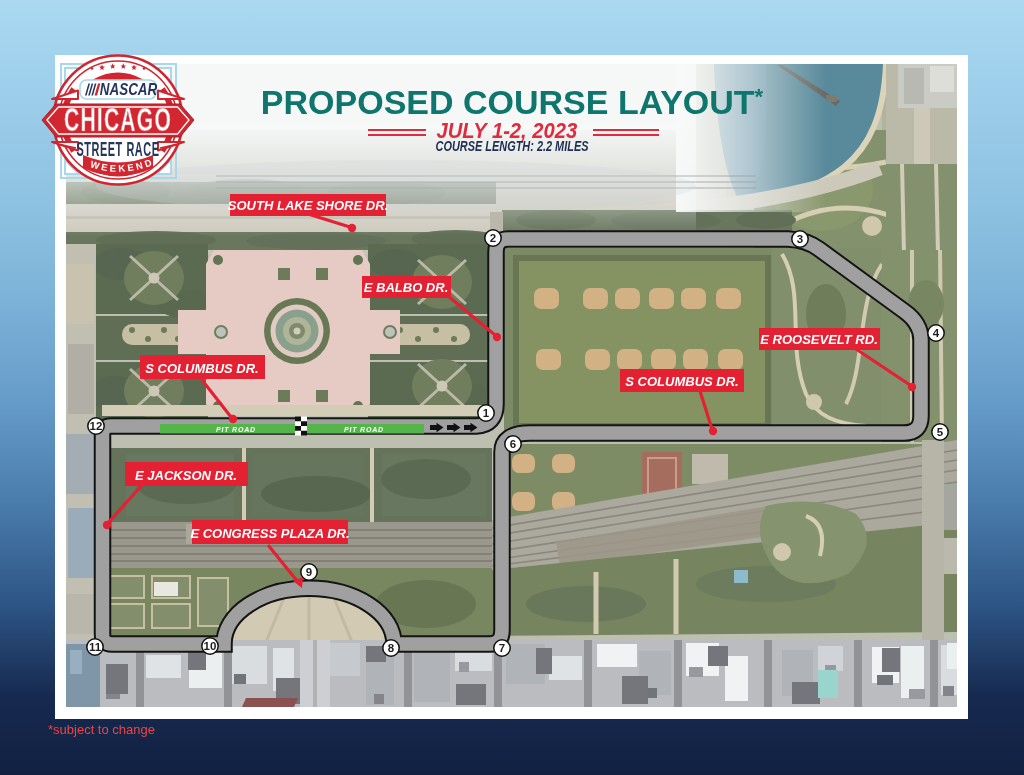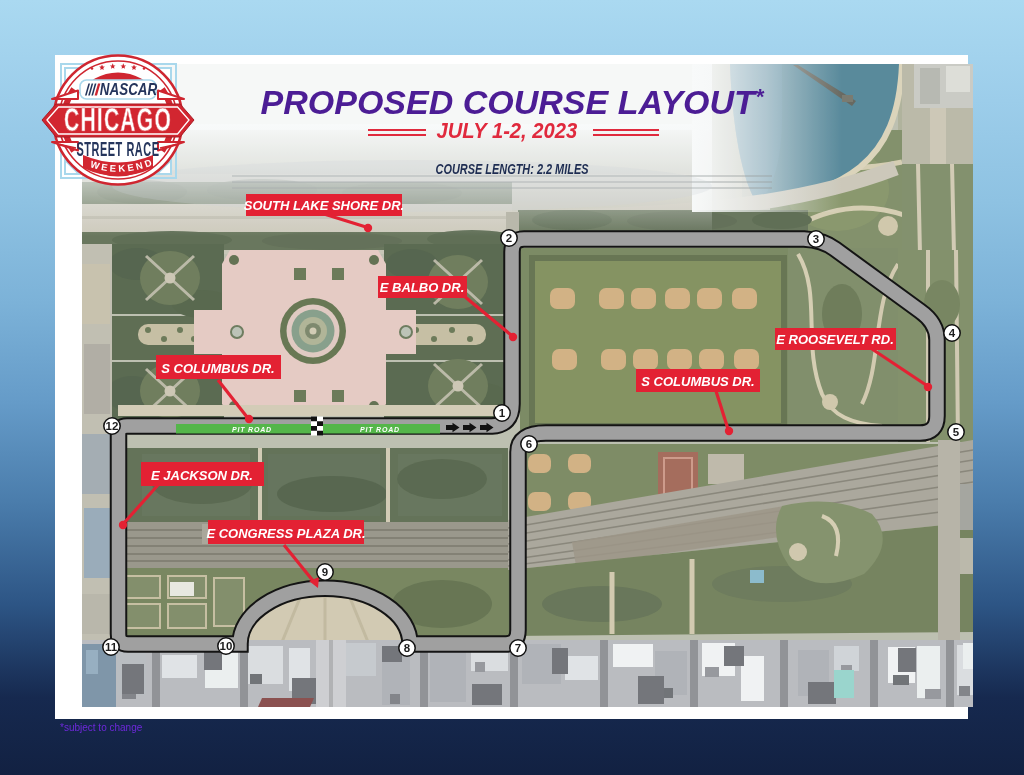--- a/index.html
+++ b/index.html
@@ -8,21 +8,21 @@
     font-family:"Liberation Sans",sans-serif;
     background:linear-gradient(180deg,#aad9f1 0%,#9ccdea 13%,#8ec2e2 26%,#7cb2d8 39%,#659bc8 52%,#4a7cab 65%,#2d5585 78%,#16294f 90%,#122142 100%);
   }
   .abs{position:absolute;}
 </style>
 </head>
 <body>
 
 <div class="abs" style="left:55px;top:55px;width:913px;height:664px;background:#ffffff;"></div>
 
-<div class="abs" style="left:82px;top:64px;width:704px;height:643px;">
+<div class="abs" style="left:66px;top:64px;width:704px;height:643px;">
 <svg width="891" height="643" viewBox="0 0 891 643" xmlns="http://www.w3.org/2000/svg">
 
   <rect x="0" y="0" width="891" height="643" fill="#b7b9a9"></rect>
 
   <rect x="0" y="110" width="660" height="80" fill="#c3c0b0"></rect>
 
   <rect x="0" y="118" width="430" height="24" fill="#5c6b4e"></rect>
   <ellipse cx="60" cy="128" rx="45" ry="12" fill="#4e5e42" opacity="0.6"></ellipse>
   <ellipse cx="180" cy="126" rx="55" ry="11" fill="#536349" opacity="0.6"></ellipse>
   <ellipse cx="320" cy="129" rx="60" ry="11" fill="#4e5e42" opacity="0.6"></ellipse>
@@ -461,34 +461,34 @@
     <circle cx="29" cy="583" r="8.2" fill="#fff" stroke="#111" stroke-width="1.5"></circle>
         <text x="29" y="587">11</text>
     <circle cx="30" cy="362" r="8.2" fill="#fff" stroke="#111" stroke-width="1.5"></circle>
         <text x="30" y="366">12</text>
   </g>
 
 </svg>
 </div>
 
 <div class="abs" style="left:0;top:83px;width:1024px;text-align:center;">
-  <div style="display:inline-block;font-weight:bold;font-style:italic;font-size:34px;color:#4c1d95;letter-spacing:0px;transform:scaleX(1);white-space:nowrap;">PROPOSED COURSE LAYOUT<span style="font-size:22px;vertical-align:10px;">*</span></div>
+  <div style="display:inline-block;font-weight:bold;font-size:34px;color:#0f766e;letter-spacing:0px;transform:scaleX(1);white-space:nowrap;">PROPOSED COURSE LAYOUT<span style="font-size:22px;vertical-align:10px;">*</span></div>
 </div>
 
 <div class="abs" style="left:-5px;top:119px;width:1024px;text-align:center;">
   <div style="display:inline-block;font-weight:bold;font-style:italic;font-size:21.5px;color:#e02a3d;white-space:nowrap;letter-spacing:0px;transform:scaleX(0.94);">JULY 1-2, 2023</div>
 </div>
 
 <div class="abs" style="left:368px;top:129px;width:58px;height:2px;background:#e02a3d;"></div>
 <div class="abs" style="left:368px;top:134px;width:58px;height:2px;background:#e02a3d;"></div>
 
 <div class="abs" style="left:593px;top:129px;width:66px;height:2px;background:#e02a3d;"></div>
 <div class="abs" style="left:593px;top:134px;width:66px;height:2px;background:#e02a3d;"></div>
 
-<div class="abs" style="left:0;top:160px;width:1024px;text-align:center;">
+<div class="abs" style="left:0;top:137px;width:1024px;text-align:center;">
   <div style="display:inline-block;font-weight:bold;font-style:italic;font-size:14px;color:#1e2d52;letter-spacing:0px;transform:scaleX(0.78);transform-origin:center;">COURSE LENGTH: 2.2 MILES</div>
 </div>
 
 <div class="abs" style="left:36px;top:44px;width:164px;height:156px;">
 <svg width="164" height="156" viewBox="0 0 164 156" xmlns="http://www.w3.org/2000/svg">
 
   <rect x="25" y="20" width="115" height="114" fill="none" stroke="#a9d8ec" stroke-width="2"></rect>
   <polygon points="29,24 43,24 29,38" fill="#ffffff" stroke="#a9d8ec" stroke-width="2"></polygon>
   <polygon points="135,24 121,24 135,38" fill="#ffffff" stroke="#a9d8ec" stroke-width="2"></polygon>
   <polygon points="29,130 43,130 29,116" fill="#ffffff" stroke="#a9d8ec" stroke-width="2"></polygon>
@@ -540,13 +540,13 @@
   <text transform="translate(82,111.5) scale(0.56,1)" font-family="Liberation Sans" font-size="19.5" font-weight="bold" fill="#25355c" text-anchor="middle" letter-spacing="1">STREET RACE</text>
 
   <path d="M 47,111 Q 82,126 117,111 L 117,124 Q 82,140 47,124 Z" fill="#d22630"></path>
   <defs>
         <path id="wkarc" d="M 48,120.5 Q 82,135 118,120.5"></path>
       </defs>
   <text font-family="Liberation Sans" font-size="9.5" font-weight="bold" fill="#ffffff" letter-spacing="2.6"><textPath href="#wkarc" startOffset="6">WEEKEND</textPath></text>
 </svg>
 </div>
 
-<div class="abs" style="left:60px;top:722px;font-size:10px;color:#6d28d9;">*subject to change</div>
+<div class="abs" style="left:48px;top:722px;font-size:13px;color:#ef4444;">*subject to change</div>
 
 </body></html>

